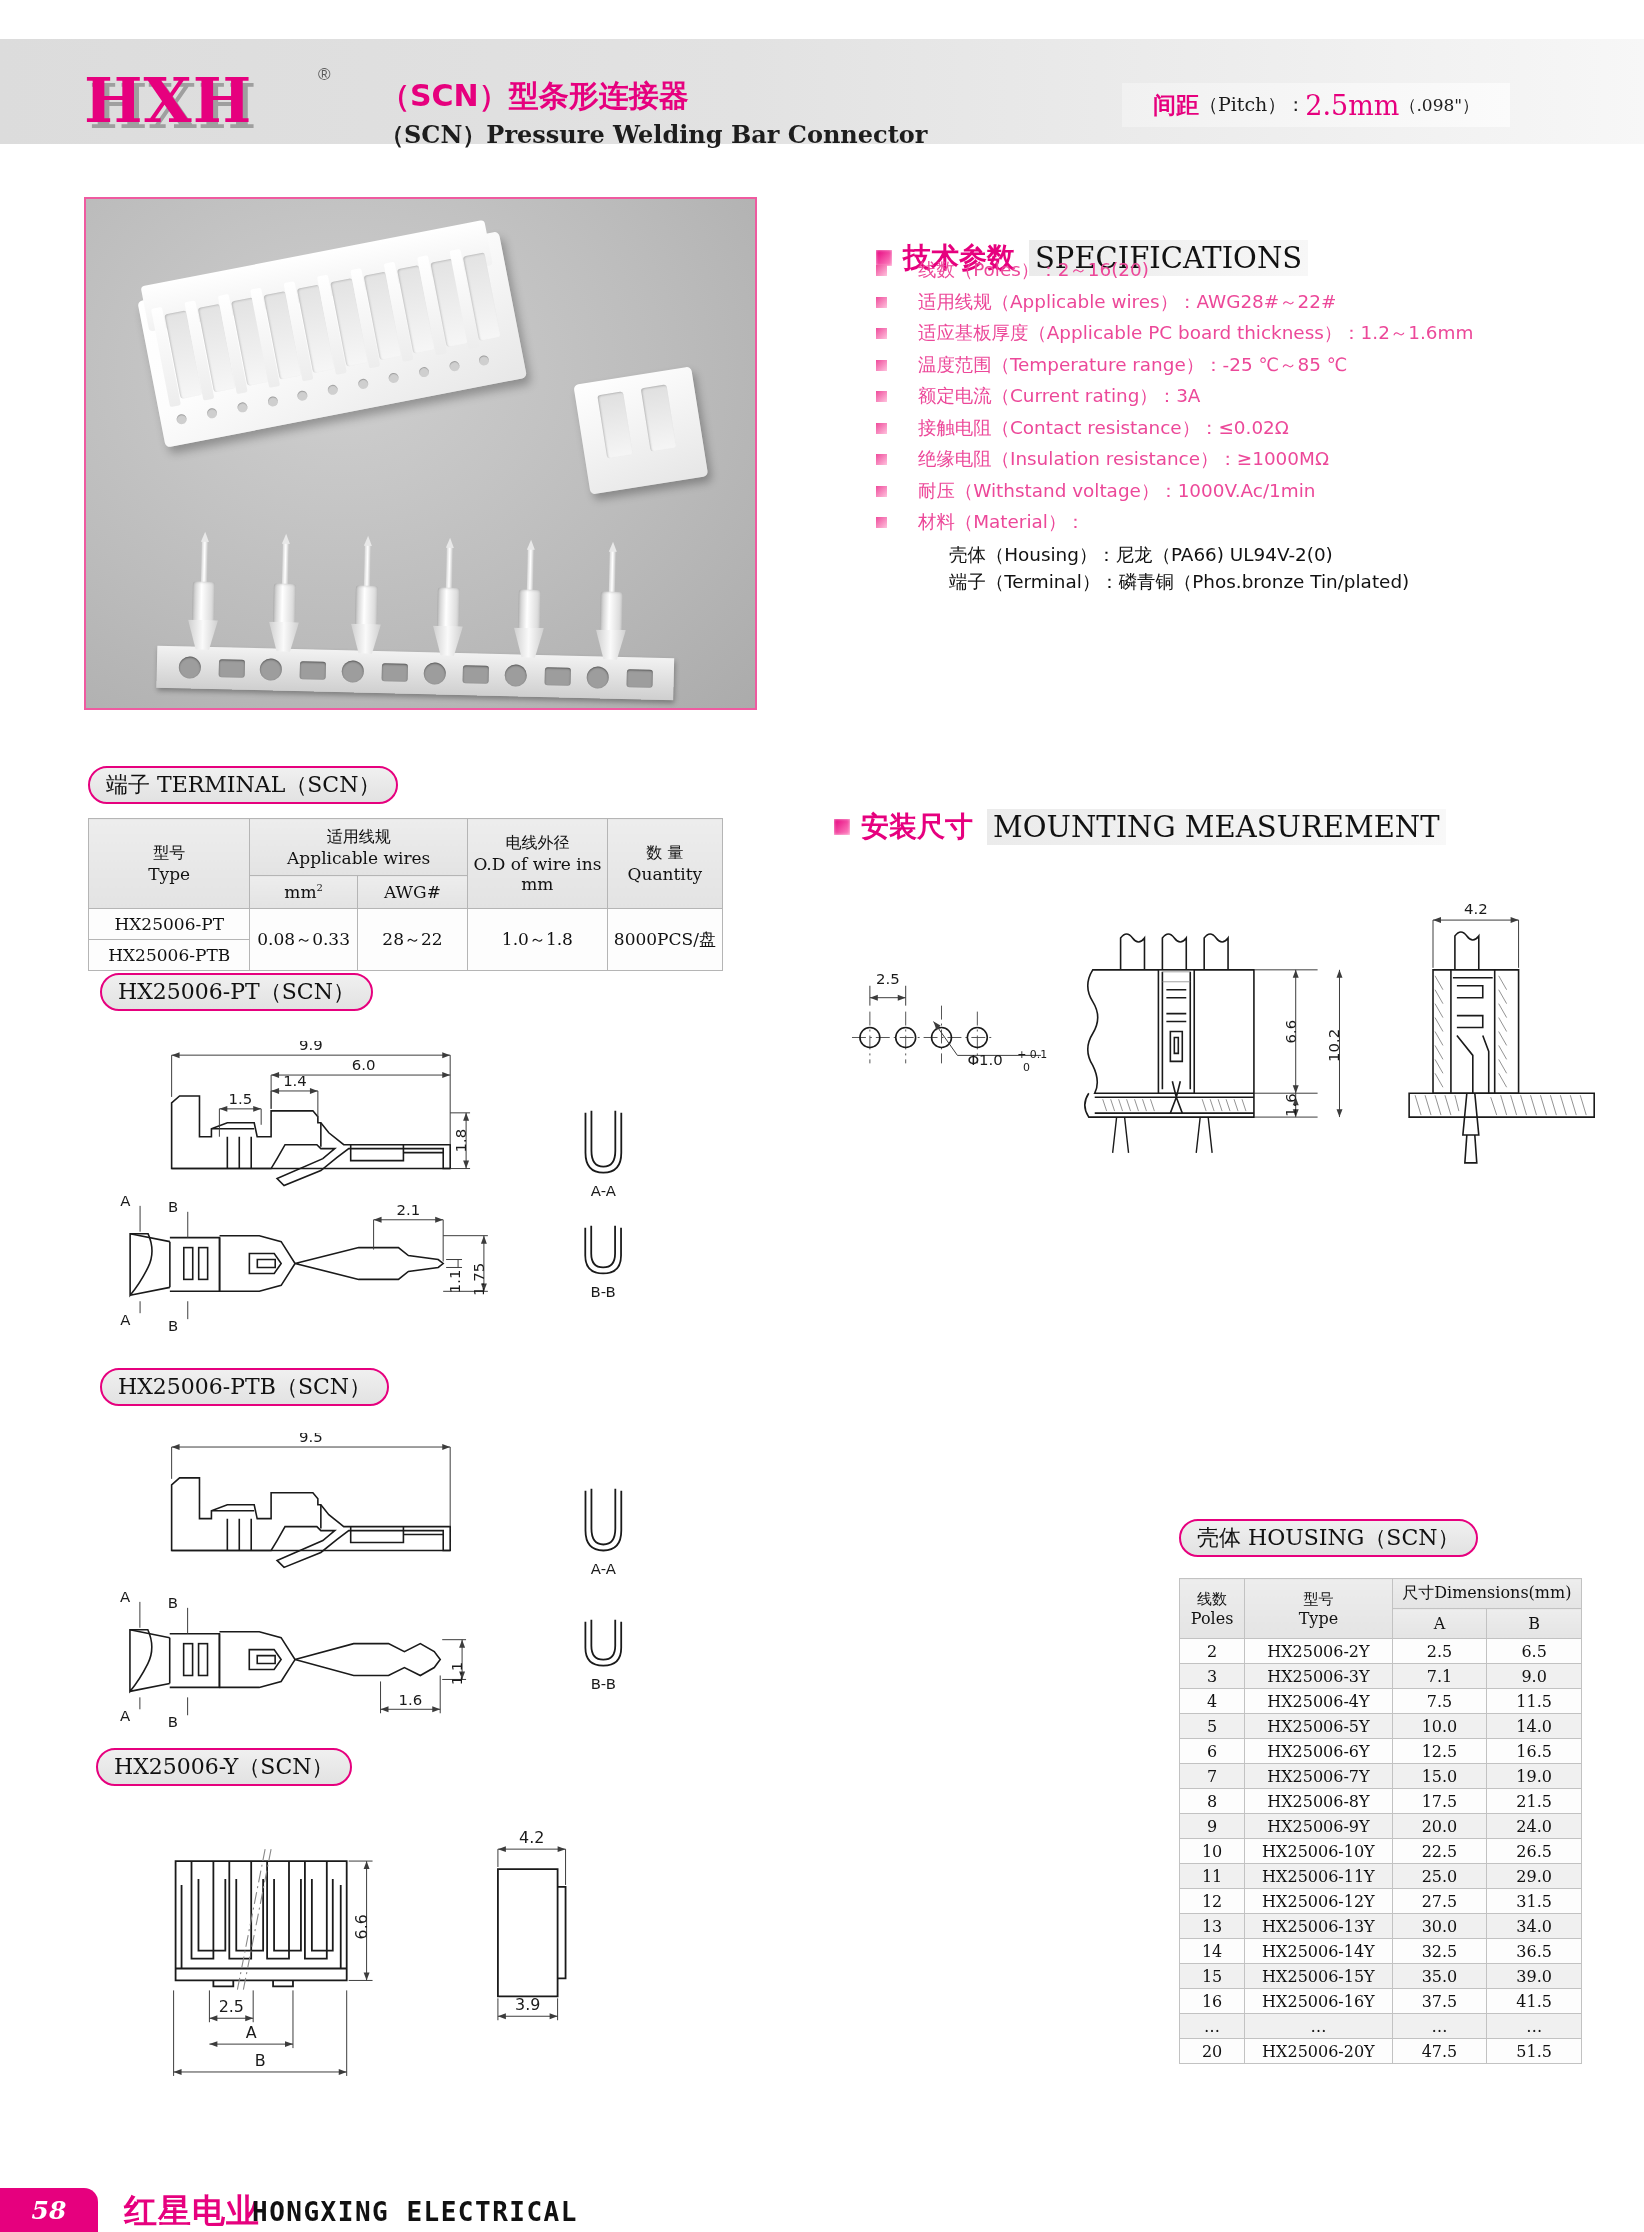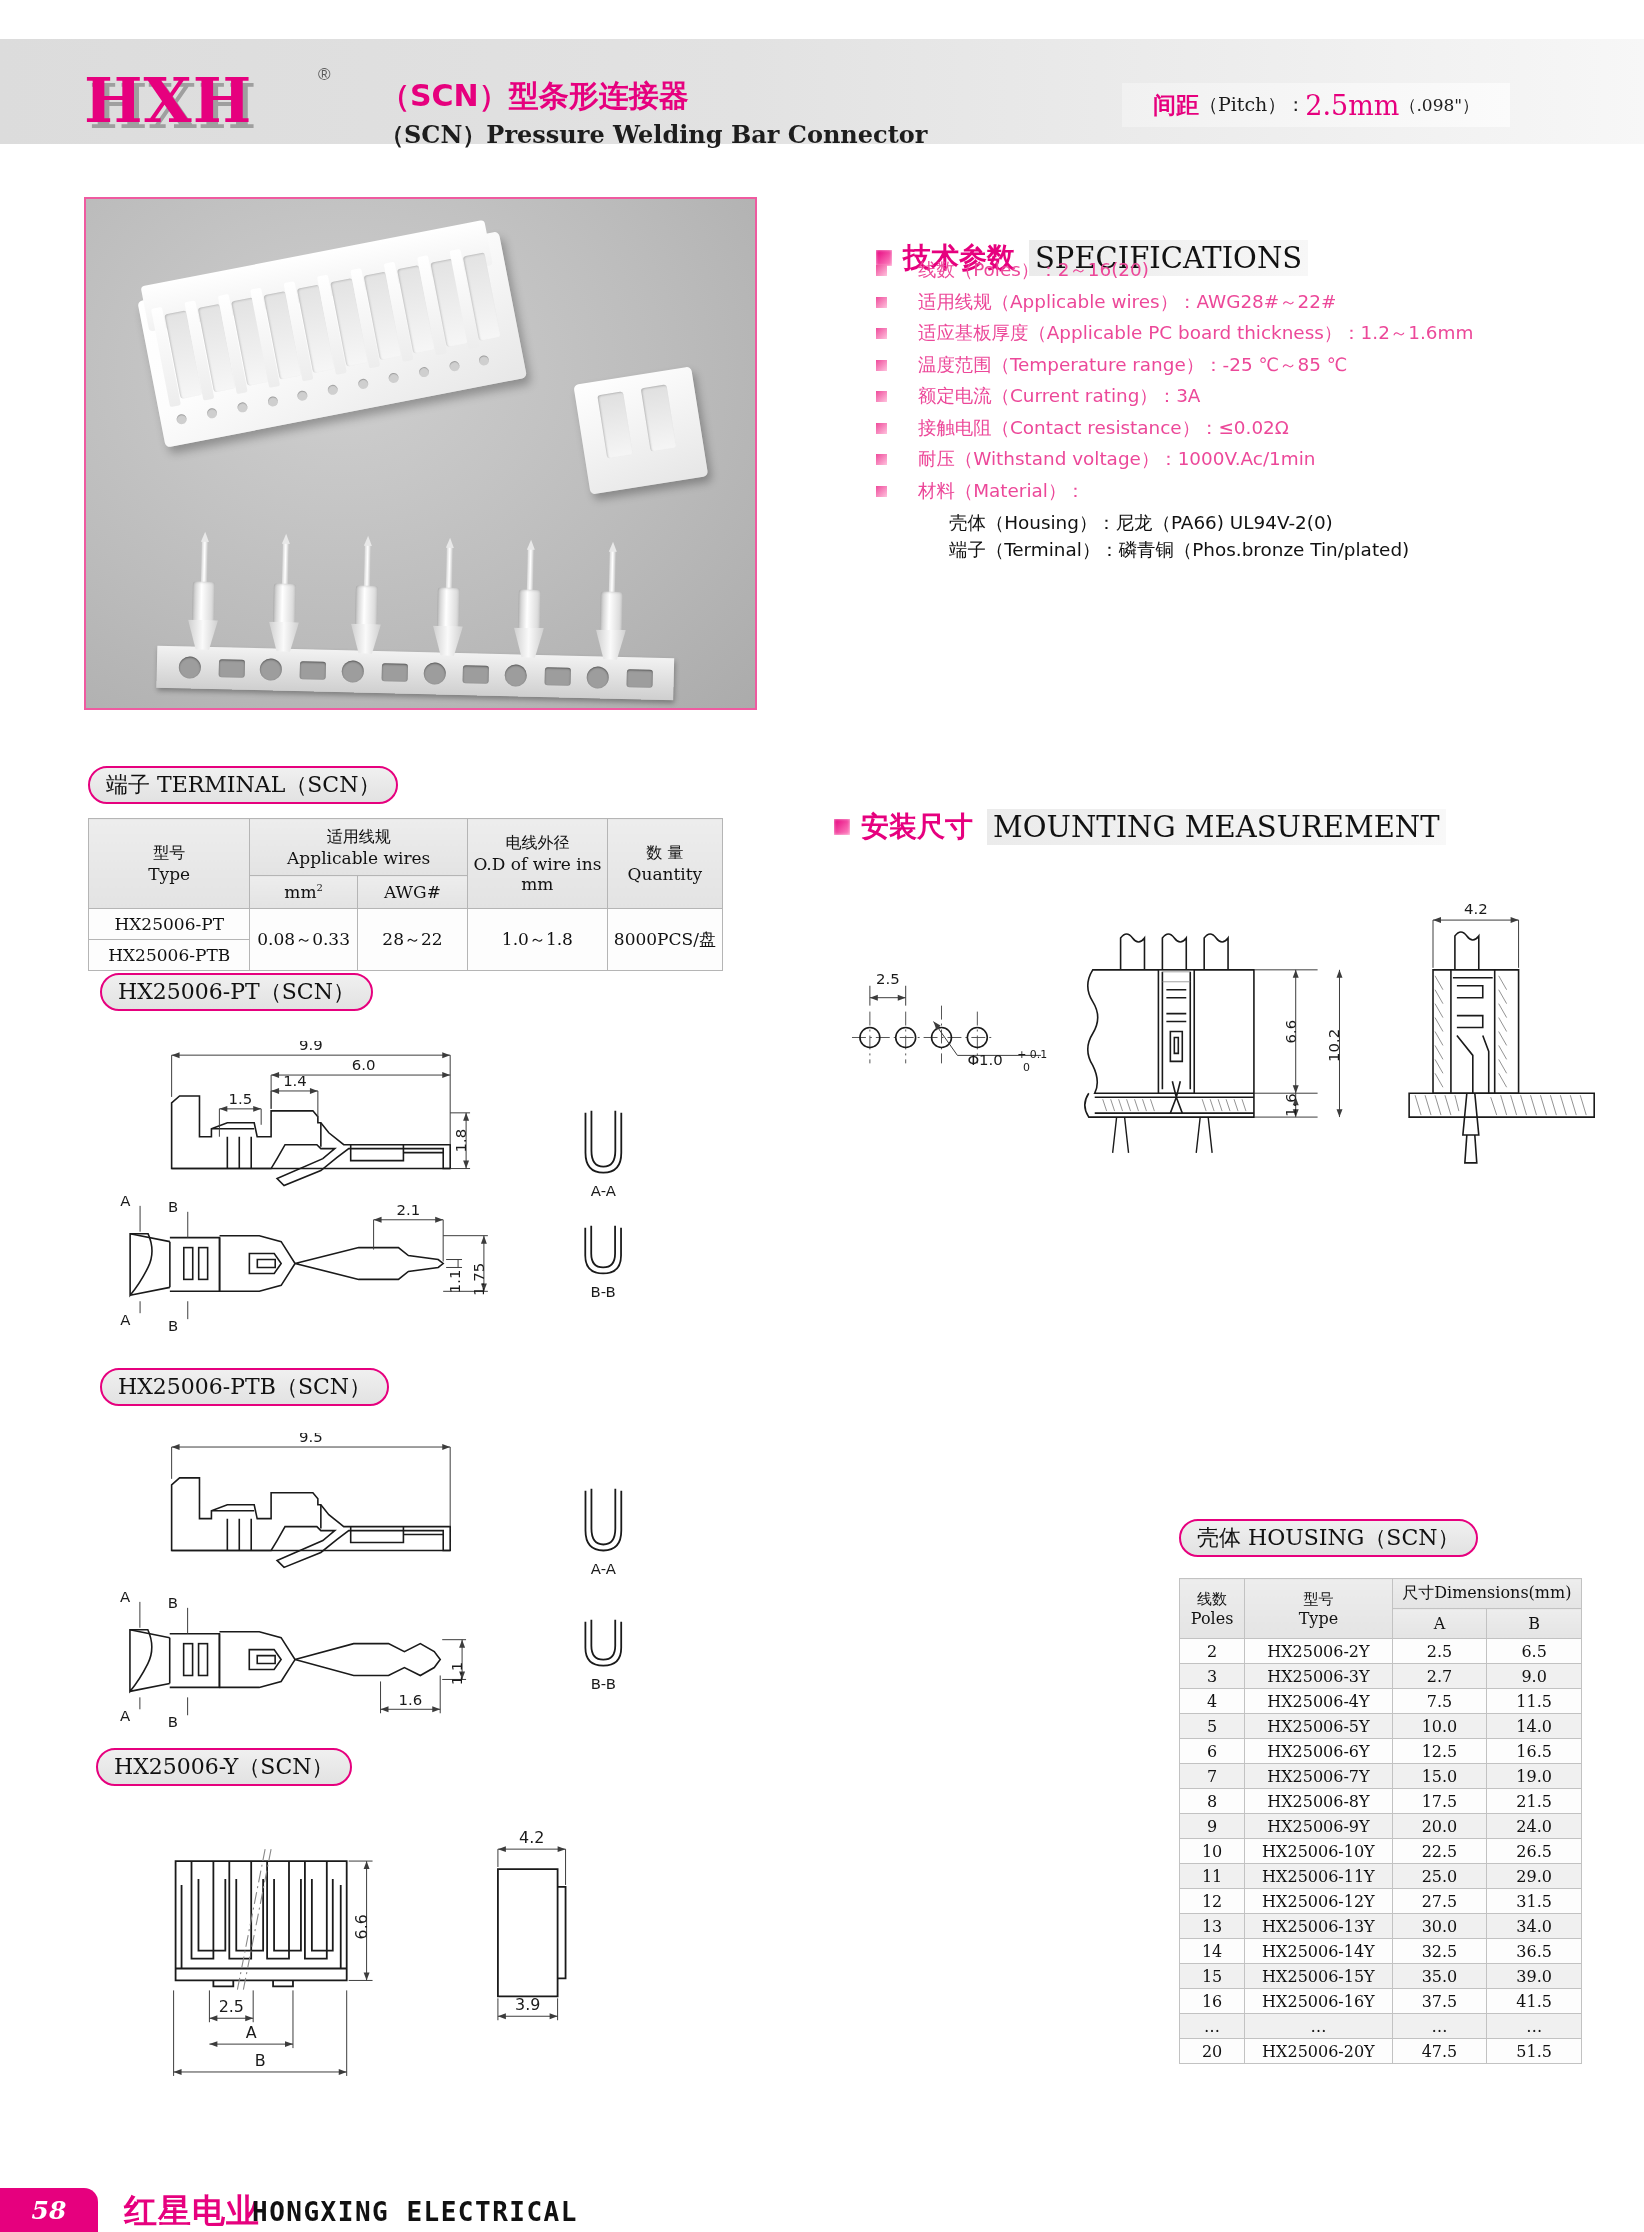--- a/index.html
+++ b/index.html
@@ -339,20 +339,24 @@
     <div class="spec-item">
         <span class="sq-sm"></span>
         <span class="spec-txt">额定电流（Current rating）：3A</span>
       </div>
     <div class="spec-item">
         <span class="sq-sm"></span>
         <span class="spec-txt">接触电阻（Contact resistance）：≤0.02Ω</span>
       </div>
     <div class="spec-item">
         <span class="sq-sm"></span>
+        <span class="spec-txt">绝缘电阻（Insulation resistance）：≥1000MΩ</span>
+      </div>
+    <div class="spec-item">
+        <span class="sq-sm"></span>
         <span class="spec-txt">耐压（Withstand voltage）：1000V.Ac/1min</span>
       </div>
     <div class="spec-item">
         <span class="sq-sm"></span>
         <span class="spec-txt">材料（Material）：</span>
       </div>
     <div class="spec-sub">壳体（Housing）：尼龙（PA66) UL94V-2(0)</div>
     <div class="spec-sub">端子（Terminal）：磷青铜（Phos.bronze Tin/plated)</div>
   </div>
 
@@ -814,21 +818,21 @@
     <tbody id="housing-body">
         <tr>
           <td>2</td>
           <td>HX25006-2Y</td>
           <td>2.5</td>
           <td>6.5</td>
         </tr>
         <tr>
           <td>3</td>
           <td>HX25006-3Y</td>
-          <td>2.7</td>
+          <td>7.1</td>
           <td>9.0</td>
         </tr>
         <tr>
           <td>4</td>
           <td>HX25006-4Y</td>
           <td>7.5</td>
           <td>11.5</td>
         </tr>
         <tr>
           <td>5</td>

